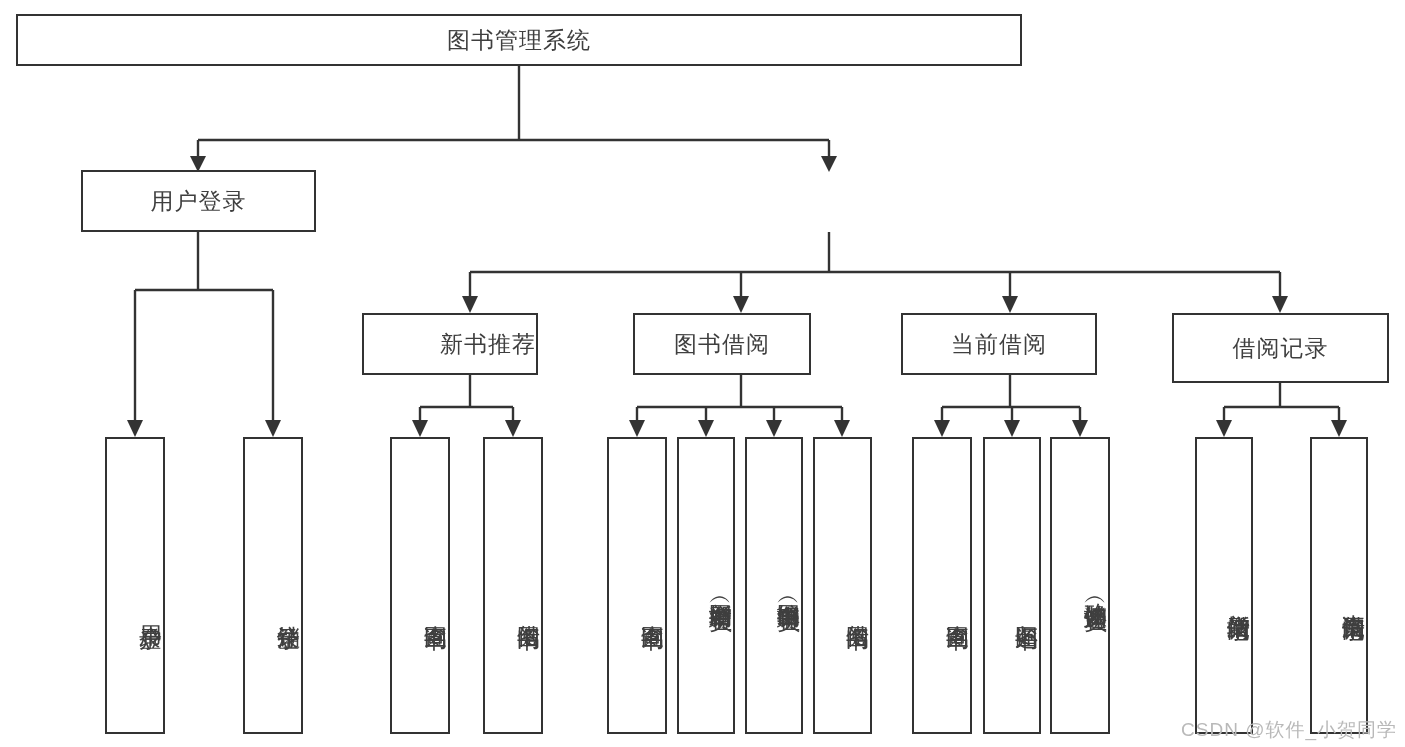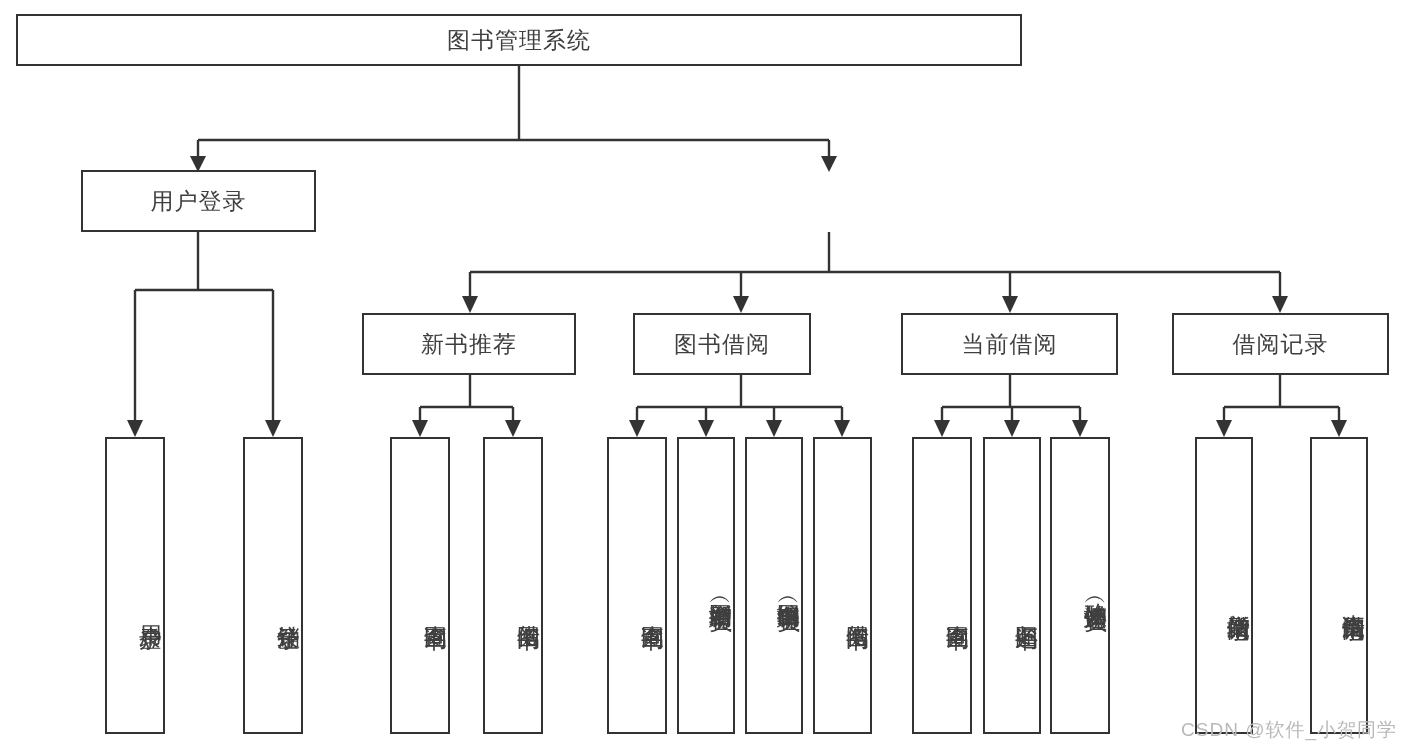--- a/index.html
+++ b/index.html
@@ -131,30 +131,30 @@
   </svg>
 
   <div class="node horiz" style="left:16px;top:14px;width:1006px;height:52px;">
     <span class="lbl">图书管理系统</span>
   </div>
 
   <div class="node horiz" style="left:81px;top:170px;width:235px;height:62px;">
     <span class="lbl">用户登录</span>
   </div>
 
-  <div class="node horiz" style="left:362px;top:313px;width:214px;height:62px;">
+  <div class="node horiz" style="left:362px;top:313px;width:176px;height:62px;justify-content:flex-end;">
     <span class="lbl">新书推荐</span>
   </div>
   <div class="node horiz" style="left:633px;top:313px;width:178px;height:62px;">
     <span class="lbl">图书借阅</span>
   </div>
-  <div class="node horiz" style="left:901px;top:313px;width:217px;height:62px;">
+  <div class="node horiz" style="left:901px;top:313px;width:196px;height:62px;">
     <span class="lbl">当前借阅</span>
   </div>
-  <div class="node horiz" style="left:1172px;top:313px;width:217px;height:62px;">
+  <div class="node horiz" style="left:1172px;top:313px;width:217px;height:70px;">
     <span class="lbl">借阅记录</span>
   </div>
 
   <div class="node vert pad-xl" style="left:105px;top:437px;width:60px;height:297px;">
     <span class="lbl">用户登录</span>
   </div>
   <div class="node vert pad-xl" style="left:243px;top:437px;width:60px;height:297px;">
     <span class="lbl">注销登录</span>
   </div>
 

